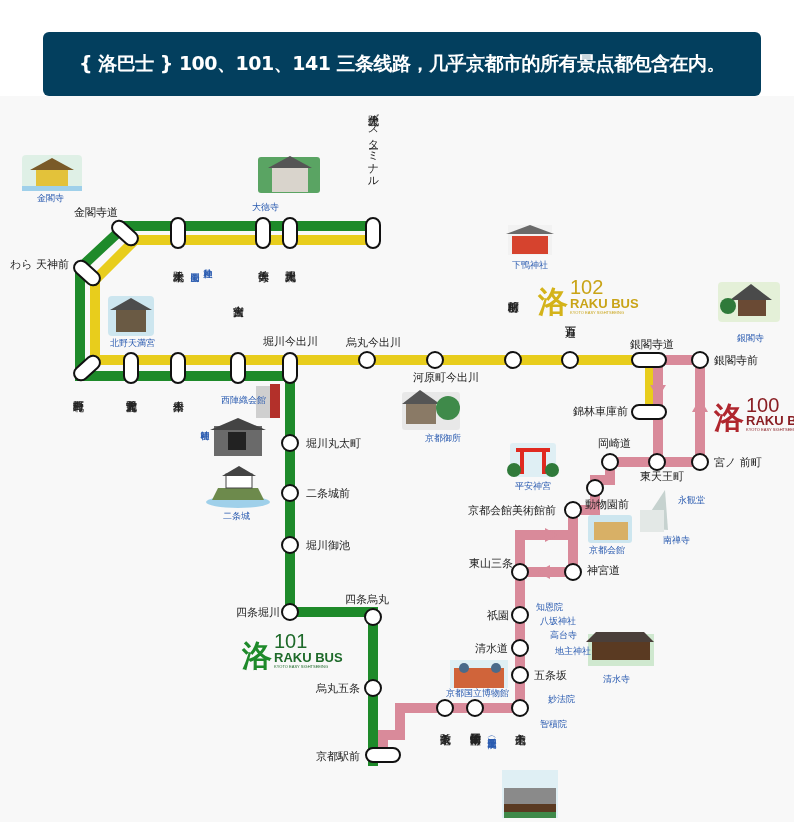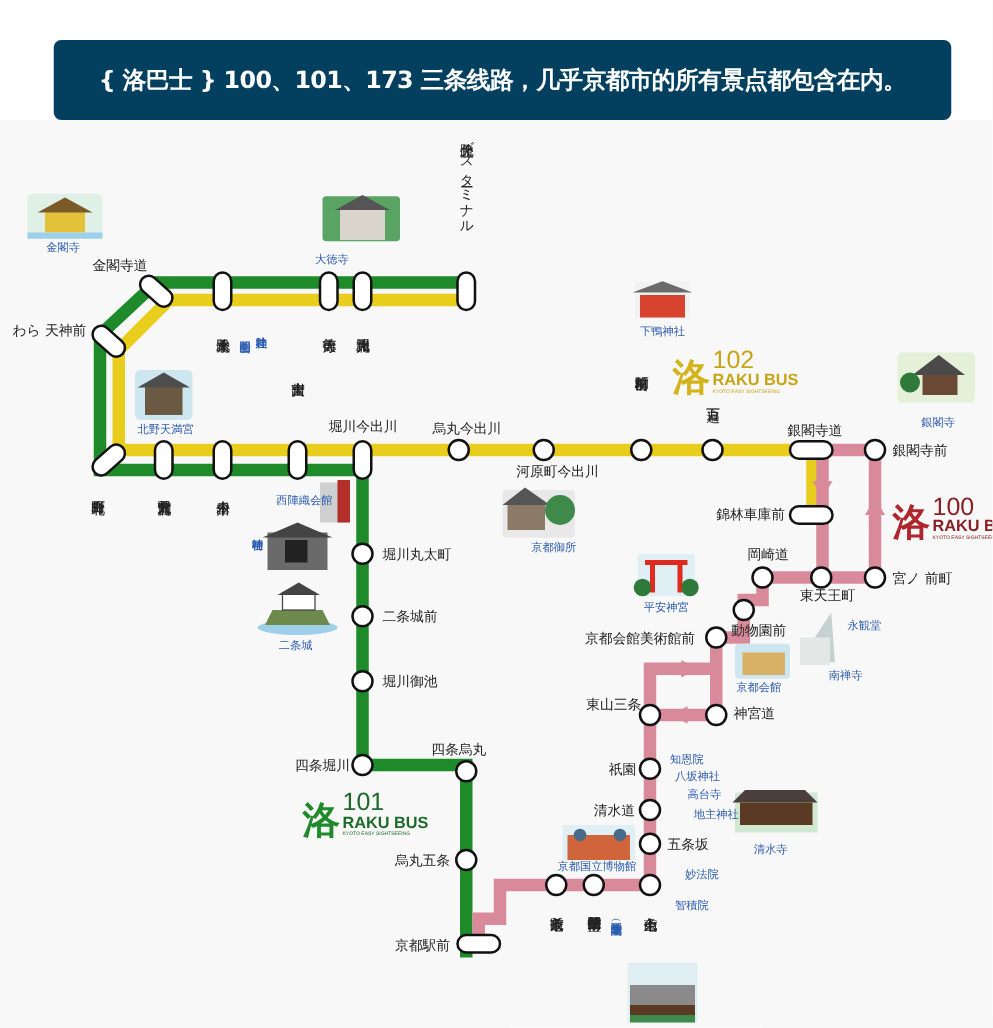--- a/index.html
+++ b/index.html
@@ -28,21 +28,21 @@
   .stop { fill: #ffffff; stroke: #111; stroke-width: 2; }
   .logo-num { font-size: 20px; font-family: "Liberation Sans", sans-serif; }
   .logo-txt { font-size: 13px; font-weight: bold; font-family: "Liberation Sans", sans-serif; }
   .logo-sub { font-size: 4px; font-family: "Liberation Sans", sans-serif; }
   .logo-glyph { font-size: 30px; font-weight: bold; font-family: "DejaVu Sans", sans-serif; }
 </style>
 </head>
 <body>
 
 <div class="banner">
-  <span>{ 洛巴士 } 100、101、173 三条线路，几乎京都市的所有景点都包含在内。</span>
+  <span>{ 洛巴士 } 100、101、141 三条线路，几乎京都市的所有景点都包含在内。</span>
 </div>
 
 <div class="map-area">
 <svg class="map" width="794" height="726" viewBox="0 96 794 726" xmlns="http://www.w3.org/2000/svg">
 
   <g fill="none" stroke="#e8cd1c" stroke-width="10" stroke-linejoin="miter">
     <polyline points="373,240 135,240 95,280 95,360 290,360 650,360 650,410"></polyline>
   </g>
 
   <g fill="none" stroke="#1e8a2a" stroke-width="10" stroke-linejoin="miter">

